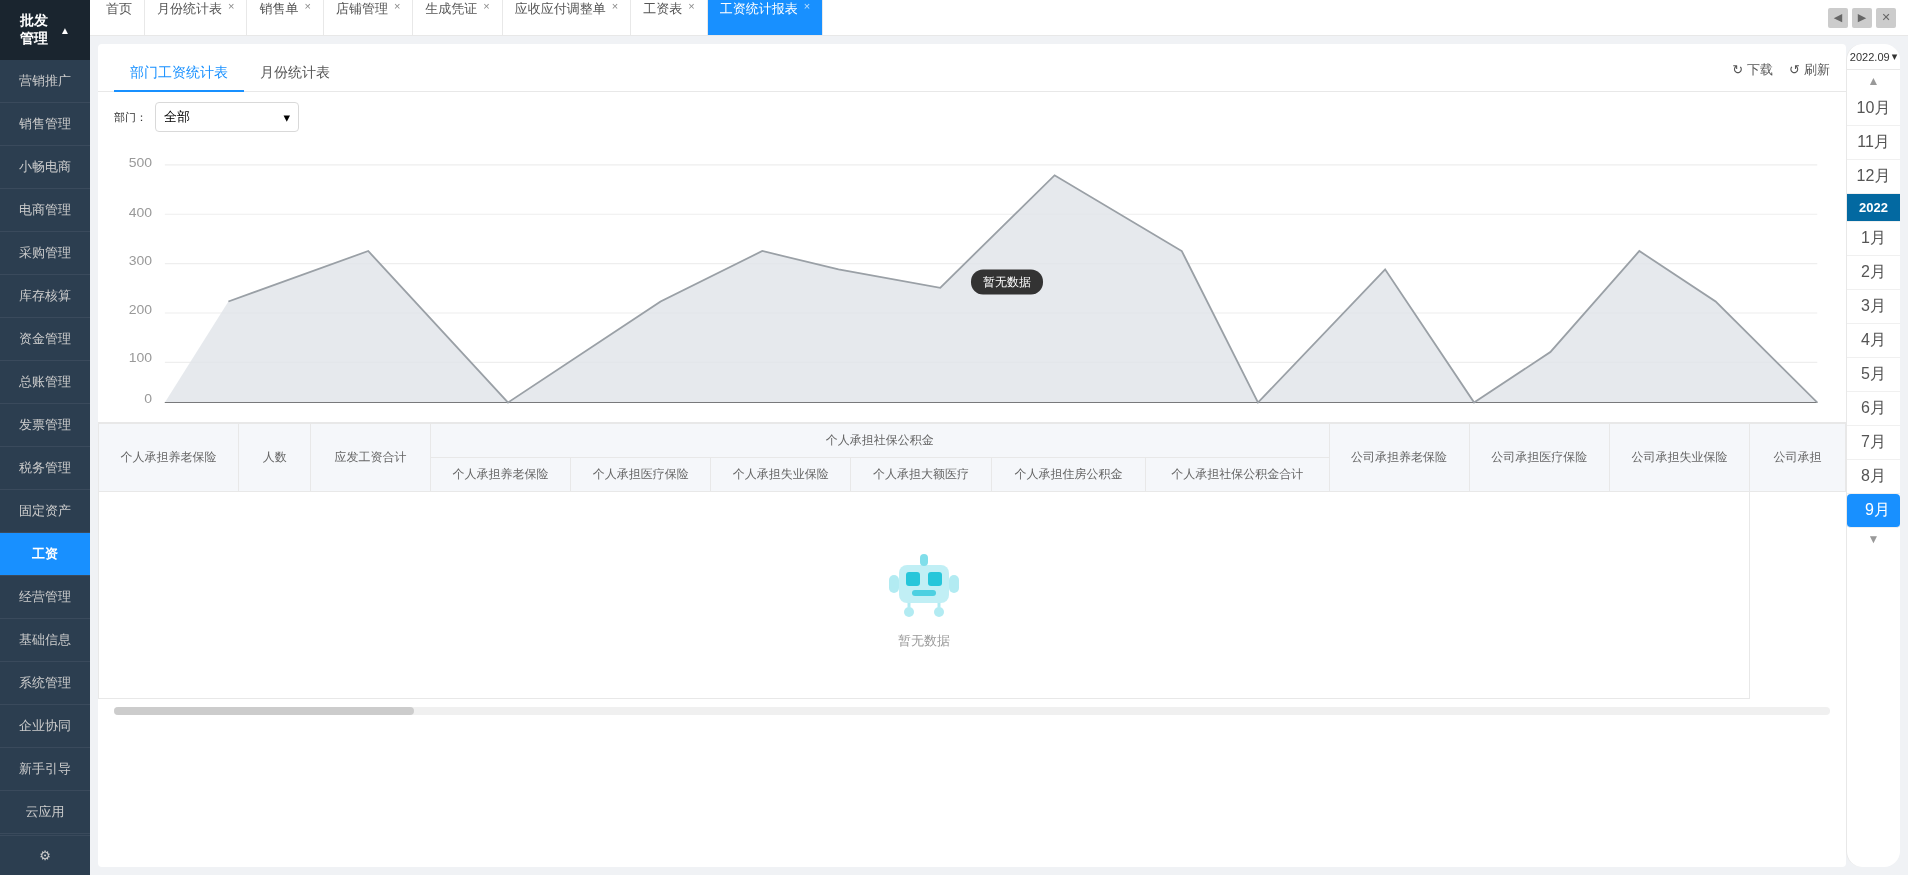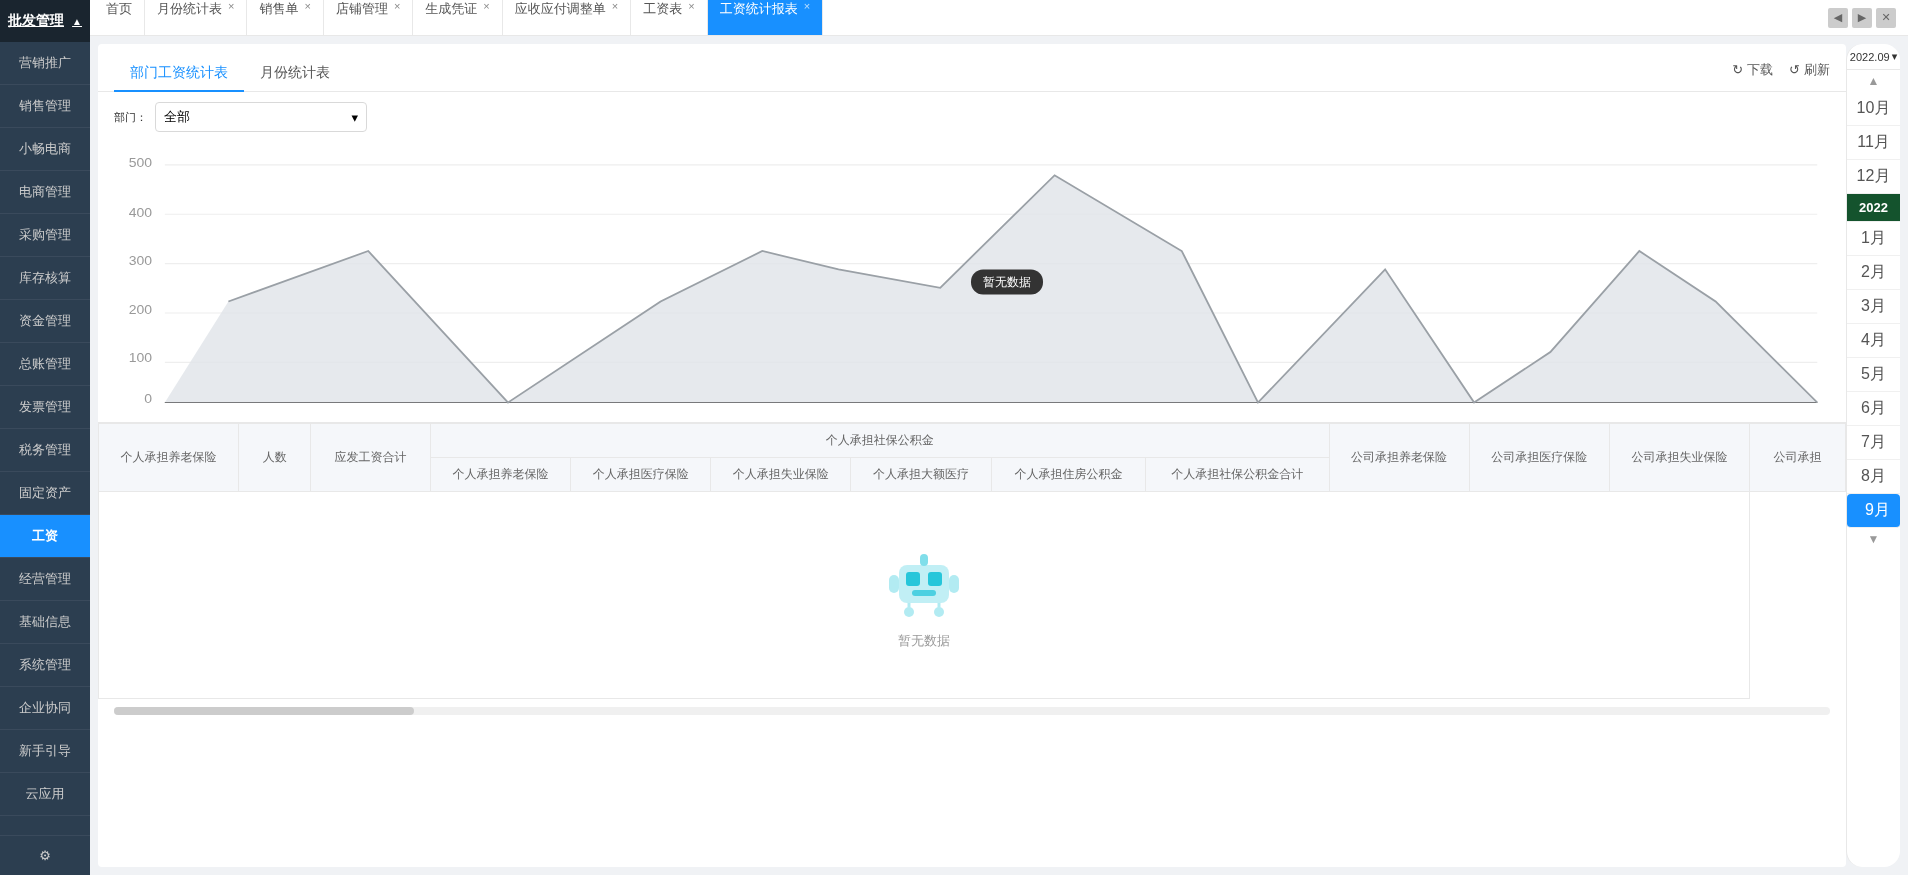--- a/index.html
+++ b/index.html
@@ -10,28 +10,27 @@
       width: 90px;
       background: #2c3e50;
       display: flex;
       flex-direction: column;
       height: 100%;
       flex-shrink: 0;
     }
     .sidebar-header {
       background: #1a252f;
       color: #fff;
-      padding: 12px 8px;
+      padding: 12px 20px;
       font-size: 14px;
       font-weight: bold;
       display: flex;
       align-items: center;
       justify-content: space-between;
       cursor: pointer;
-      text-decoration: underline;
     }
     .sidebar-header-arrow { font-size: 10px; }
     .sidebar-item {
       color: #ccc;
       padding: 12px 8px;
       text-align: center;
       cursor: pointer;
       font-size: 13px;
       border-bottom: 1px solid #3a4a5c;
     }
@@ -142,21 +141,21 @@
     
     .toolbar {
       display: flex;
       align-items: center;
       justify-content: space-between;
       padding: 10px 16px;
     }
     .toolbar-left { display: flex; align-items: center; gap: 8px; }
     .toolbar-label { font-size: 11px; color: #333; }
     .dept-select {
-      width: 212px;
+      width: 144px;
       height: 30px;
       border: 1px solid #d9d9d9;
       border-radius: 4px;
       padding: 0 8px;
       display: flex;
       align-items: center;
       justify-content: space-between;
       cursor: pointer;
       font-size: 13px;
       background: #fff;
@@ -518,21 +517,21 @@
       <div class="date-nav-up">▲</div>
       <div class="date-month-item">
         <span>10月</span>
       </div>
       <div class="date-month-item">
         <span>11月</span>
       </div>
       <div class="date-month-item">
         <span>12月</span>
       </div>
-      <div class="date-month-item" style="background:#14532d; color:#fff; font-weight:bold; font-size:13px;">
+      <div class="date-month-item" style="background:#0369a1; color:#fff; font-weight:bold; font-size:13px;">
         <span>2022</span>
       </div>
       <div class="date-month-item">
         <span>1月</span>
       </div>
       <div class="date-month-item">
         <span>2月</span>
       </div>
       <div class="date-month-item">
         <span>3月</span>

